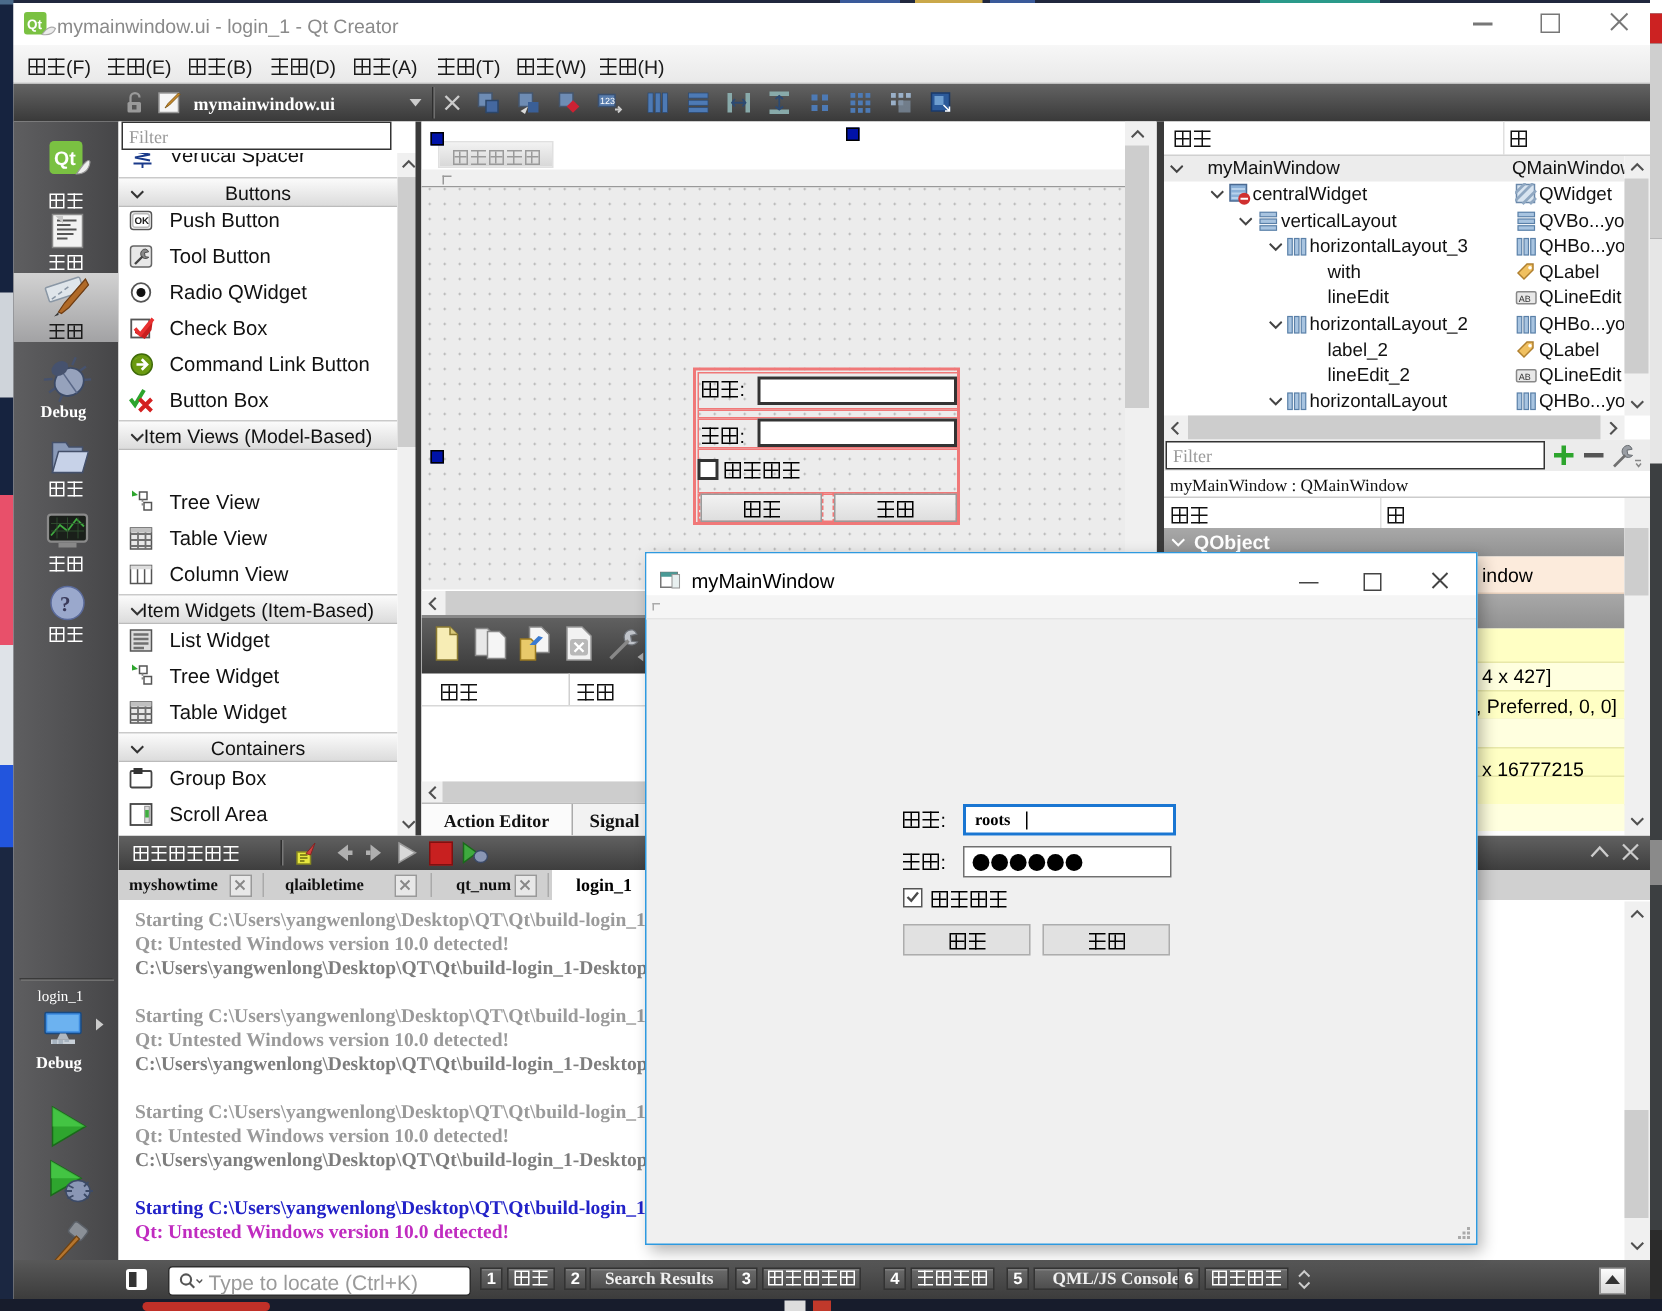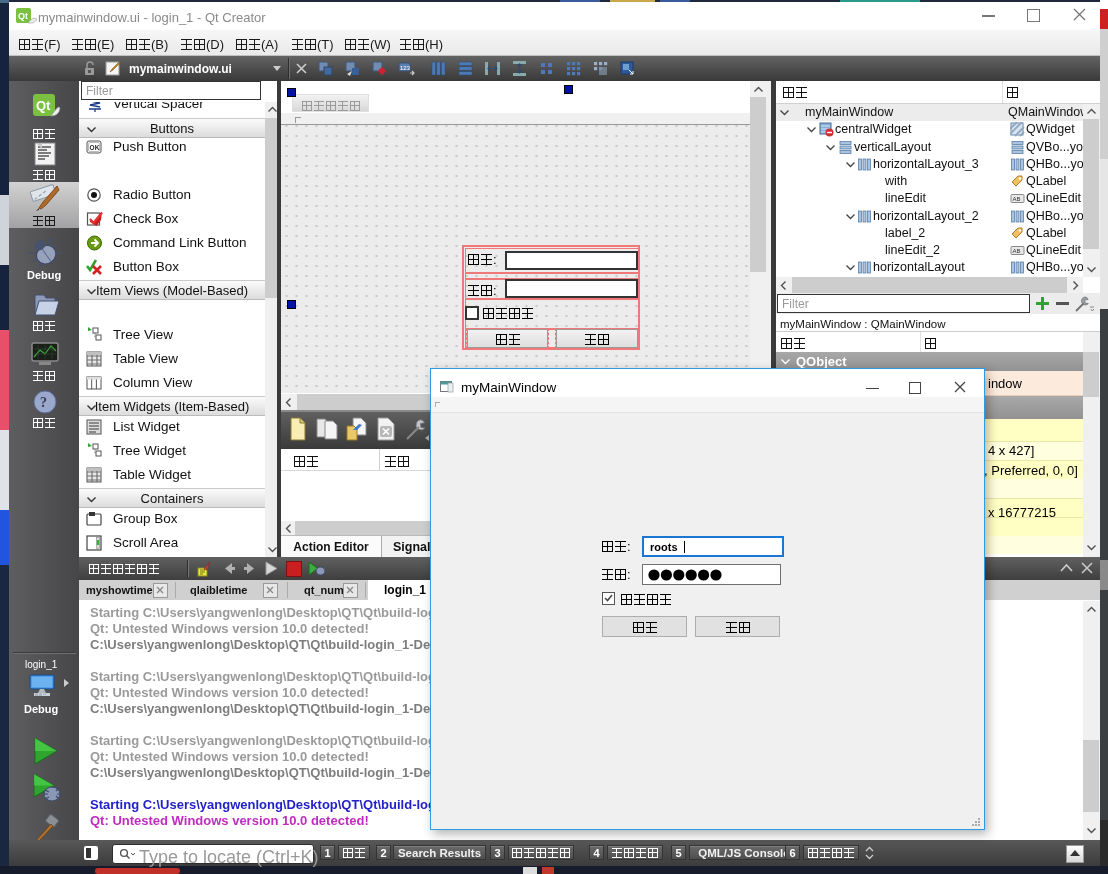--- a/index.html
+++ b/index.html
@@ -2,21 +2,21 @@
 <html><head><meta charset="utf-8">
 <style>
 html,body{margin:0;padding:0}
 body{width:1108px;height:874px;position:relative;overflow:hidden;background:#20283e;font-family:"Liberation Sans",sans-serif;}
 .abs{position:absolute}
 
 .c{display:inline-block;width:11px;height:11px;border:1.2px solid currentColor;box-sizing:border-box;margin:0 1px;vertical-align:-1px;
 background:linear-gradient(currentColor 0 0) center/100% 1.1px no-repeat,linear-gradient(currentColor 0 0) center/1.1px 100% no-repeat;}
 .c.a{border-top:none;border-bottom:none;background:linear-gradient(currentColor 0 0) center/100% 1.1px no-repeat,linear-gradient(currentColor 0 0) top/100% 1.1px no-repeat,linear-gradient(currentColor 0 0) bottom/100% 1.1px no-repeat,linear-gradient(currentColor 0 0) center/1.1px 100% no-repeat;border-left:none;border-right:none}
 .c.t{width:10px;height:10px}
-.mono{font-family:Liberation Sans, sans-serif}
+.mono{font-family:Liberation Serif, serif}
 .wrow{position:absolute;left:0;width:186px;height:24px}
 .wico{position:absolute;left:7px;top:2px}
 .wtxt{position:absolute;left:34px;top:3px;white-space:nowrap}
 .whdr{position:absolute;left:0;width:186px;height:20px;background:linear-gradient(#fbfbfb,#dcdcdc);border-top:1px solid #cacaca;border-bottom:1px solid #bbb;box-sizing:border-box;text-align:center;font-size:13px;padding-top:2px}
 .sbn{position:absolute;top:5px;width:15px;height:15px;background:linear-gradient(#6a6a6a,#4e4e4e);border:1px solid #333;box-shadow:inset 0 1px 0 #808080;font-size:11px;font-weight:bold;color:#fff;text-align:center;padding-top:1px;box-sizing:border-box}
 .sbb{position:absolute;top:5px;height:15px;background:linear-gradient(#6a6a6a,#4e4e4e);border:1px solid #333;box-shadow:inset 0 1px 0 #808080;font-size:11.5px;font-weight:bold;color:#f0f0f0;text-align:center;padding-top:1px;box-sizing:border-box;white-space:nowrap}
 </style></head>
 <body>
 
 <div class="abs" id="desk-left" style="left:0;top:0;width:9px;height:874px;background:#16233f"></div>
@@ -259,26 +259,34 @@
             <path d="M0.5 1.5 L4.5 5.5 L8.5 1.5" stroke="#333" stroke-width="1.4" fill="none"></path>
           </svg>Buttons</div>
    <div class="wrow" style="top:34px">
           <svg class="wico" width="18" height="18" viewBox="0 0 18 18">
             <rect x="1" y="3" width="14" height="12" rx="2" fill="#fff" stroke="#555"></rect>
             <rect x="2.5" y="4.5" width="11" height="9" rx="1.5" fill="none" stroke="#bbb"></rect>
             <text x="3.6" y="11.6" font-size="6.5" font-weight="bold" fill="#222" font-family="Liberation Sans">OK</text>
           </svg>
           <span class="wtxt">Push Button</span>
         </div>
+   <div class="wrow" style="top:58px">
+          <svg class="wico" width="18" height="18" viewBox="0 0 18 18">
+            <rect x="1" y="2" width="14" height="14" rx="2" fill="#e8e8e8" stroke="#666"></rect>
+            <path d="M11 4 a3.2 3.2 0 1 0 2.2 5.5 l-2.4 -0.4 -0.5 -2.6 2.8 -0.6 A3.2 3.2 0 0 0 11 4Z" fill="#888" stroke="#444" stroke-width="0.6"></path>
+            <path d="M9 9 L4 14" stroke="#444" stroke-width="1.6"></path>
+          </svg>
+          <span class="wtxt">Tool Button</span>
+        </div>
    <div class="wrow" style="top:82px">
           <svg class="wico" width="18" height="18" viewBox="0 0 18 18">
             <circle cx="8" cy="9" r="6.2" fill="#fff" stroke="#555" stroke-width="1.2"></circle>
             <circle cx="8" cy="9" r="3" fill="#111"></circle>
           </svg>
-          <span class="wtxt">Radio Button</span>
+          <span class="wtxt">Radio QWidget</span>
         </div>
    <div class="wrow" style="top:106px">
           <svg class="wico" width="18" height="18" viewBox="0 0 18 18">
             <rect x="1.5" y="3" width="12" height="12" fill="#fff" stroke="#555" stroke-width="1.2"></rect>
             <path d="M4 9 l3.5 4 L16 2.5 L15 10 l-4.5 6 L4 12Z" fill="#c81e1e"></path>
             <path d="M4 9 l3.5 4 L16 2.5" fill="none" stroke="#e83030" stroke-width="2.4"></path>
           </svg>
           <span class="wtxt">Check Box</span>
         </div>
    <div class="wrow" style="top:130px">
@@ -776,21 +784,21 @@
  <div class="abs" id="statusbar" style="left:0;top:838px;width:1091px;height:26px;background:linear-gradient(#585858,#3c3c3c);color:#e8e8e8">
    <div class="abs" style="left:75px;top:6px;width:14px;height:14px;background:#fff;border-radius:2px">
         <div class="abs" style="left:2px;top:2px;width:5px;height:10px;background:#333"></div>
       </div>
    <div class="abs" style="left:103px;top:4px;width:200px;height:18px;background:#fff;border-radius:3px;border:1px solid #2e2e2e">
      <svg class="abs" style="left:6px;top:3px" width="16" height="12" viewBox="0 0 16 12">
           <circle cx="5" cy="5" r="3.4" fill="none" stroke="#555" stroke-width="1.4"></circle>
           <path d="M7.5 7.5 L10.5 10.5" stroke="#555" stroke-width="1.4"></path>
           <path d="M12 5 l2 2 2 -2" stroke="#555" stroke-width="1" fill="none"></path>
         </svg>
-     <div class="abs" style="left:26px;top:2px;font-size:18px;color:#9a9a9a;white-space:nowrap">Type to locate (Ctrl+K)</div>
+     <div class="abs" style="left:26px;top:2px;font-size:14px;color:#9a9a9a;white-space:nowrap">Type to locate (Ctrl+K)</div>
    </div>
    <div class="sbn" style="left:311px">1</div>
    <div class="sbb" style="left:329px;width:32px;color:#fff"><span class="c t"></span><span class="c t a"></span></div>
    <div class="sbn" style="left:367px">2</div>
    <div class="sbb mono" style="left:384px;width:93px">Search Results</div>
    <div class="sbn" style="left:481px">3</div>
    <div class="sbb" style="left:499px;width:66px;color:#fff"><span class="c t"></span><span class="c t a"></span><span class="c t"></span><span class="c t a"></span><span class="c t"></span></div>
    <div class="sbn" style="left:580px">4</div>
    <div class="sbb" style="left:598px;width:56px;color:#fff"><span class="c t a"></span><span class="c t"></span><span class="c t a"></span><span class="c t"></span></div>
    <div class="sbn" style="left:662px">5</div>

